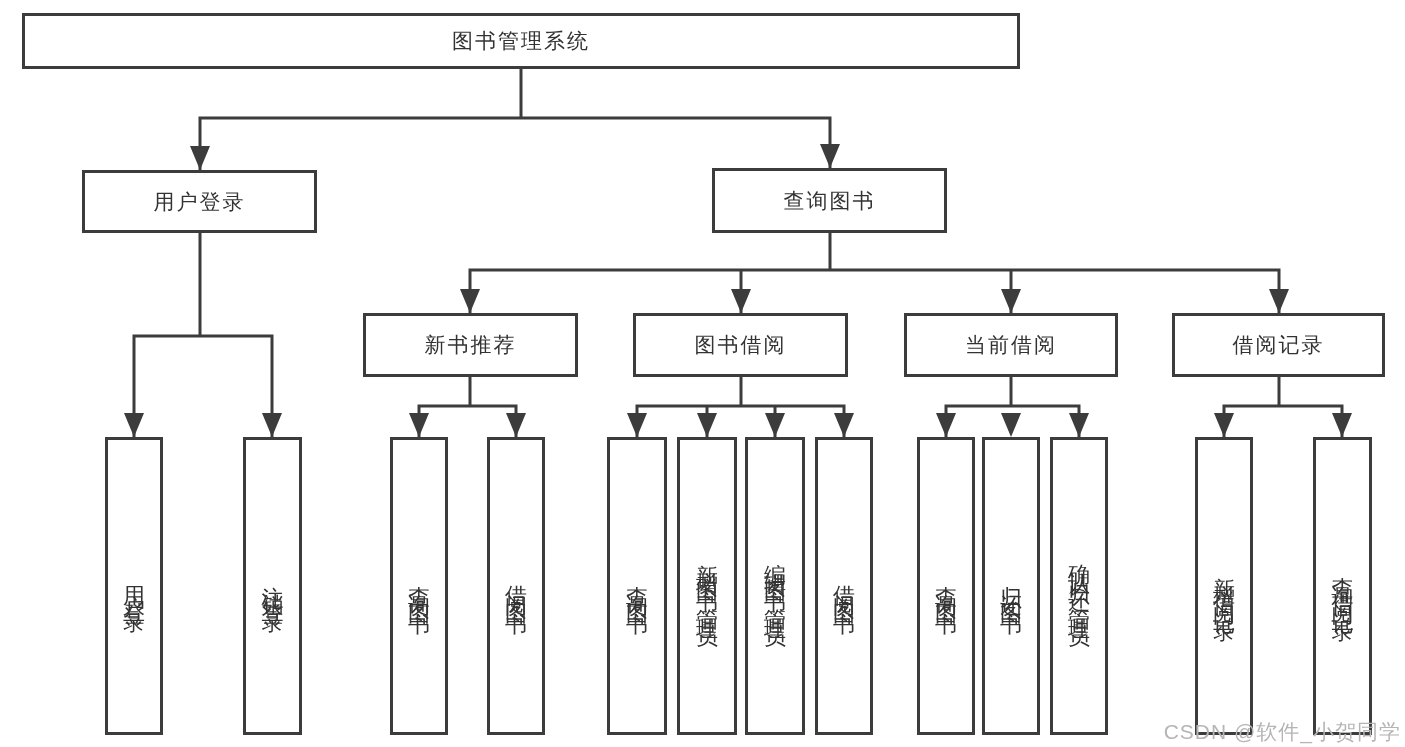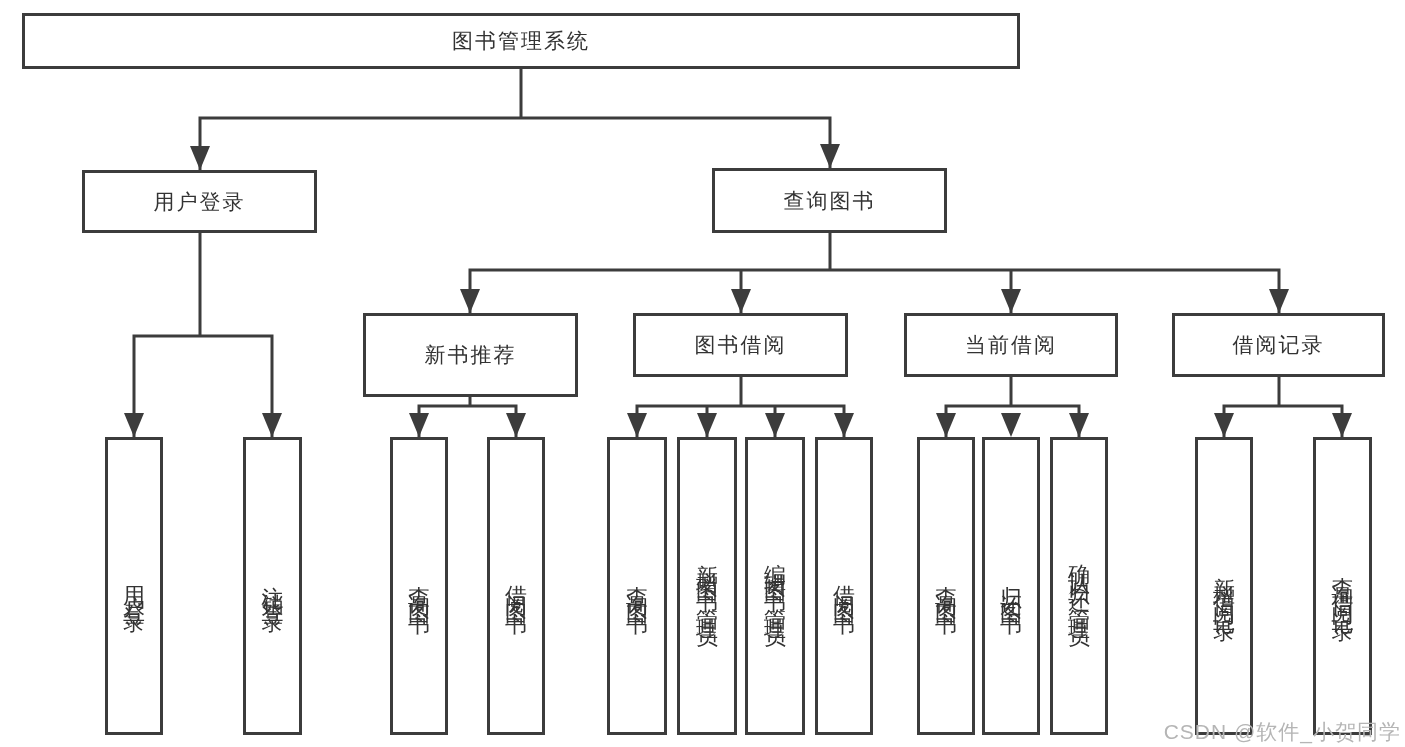--- a/index.html
+++ b/index.html
@@ -100,21 +100,21 @@
     <span class="h-label">图书管理系统</span>
   </div>
 
   <div class="box" style="left:82px; top:170px; width:235px; height:63px;">
     <span class="h-label">用户登录</span>
   </div>
   <div class="box" style="left:712px; top:168px; width:235px; height:65px;">
     <span class="h-label">查询图书</span>
   </div>
 
-  <div class="box" style="left:363px; top:313px; width:215px; height:84px;justify-content:center;">
+  <div class="box" style="left:363px; top:313px; width:215px; height:64px;justify-content:center;">
     <span class="h-label">新书推荐</span>
   </div>
   <div class="box" style="left:633px; top:313px; width:215px; height:64px;">
     <span class="h-label">图书借阅</span>
   </div>
   <div class="box" style="left:904px; top:313px; width:214px; height:64px;">
     <span class="h-label">当前借阅</span>
   </div>
   <div class="box" style="left:1172px; top:313px; width:213px; height:64px;">
     <span class="h-label">借阅记录</span>

